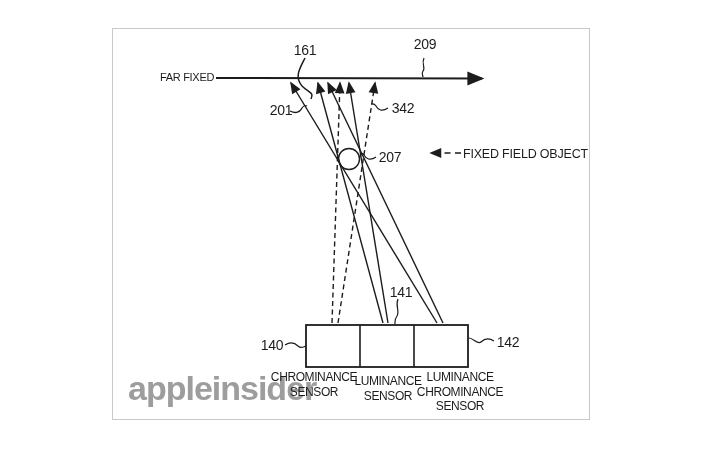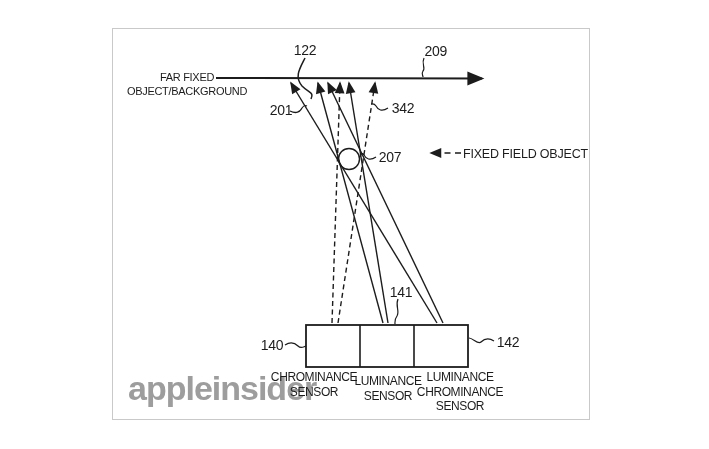--- a/index.html
+++ b/index.html
@@ -61,25 +61,24 @@
     <path d="M290,111 C296,114 300,112 302,108 C304,105 305,105 307,106" fill="none" stroke="#1c1c1c" stroke-width="1.2"></path>
     <path d="M388,108 C382,112 378,110 376,106 C374,103 373,104 371,104" fill="none" stroke="#1c1c1c" stroke-width="1.2"></path>
     <path d="M376,157 C370,161 366,159 364,155 C362,152 361,154 360,157" fill="none" stroke="#1c1c1c" stroke-width="1.2"></path>
     <path d="M398,299 C395,306 400,311 397,316 C394,320 395,322 395,324" fill="none" stroke="#1c1c1c" stroke-width="1.2"></path>
     <path d="M285,345 C291,341 295,343 298,346 C301,349 303,347 306,346" fill="none" stroke="#1c1c1c" stroke-width="1.2"></path>
     <path d="M494,341 C488,337 484,339 481,342 C478,345 473,338 469,338" fill="none" stroke="#1c1c1c" stroke-width="1.2"></path>
   </svg>
 
   <div class="txt cap" style="left:110px;top:71px;width:154px;">
     <div>FAR FIXED</div>
-    <div>OBJECT/BACKGROUND</div>
   </div>
 
-  <div class="txt ref" style="left:283px;top:42px;">122</div>
-  <div class="txt ref" style="left:403px;top:43px;text-align:right;">209</div>
+  <div class="txt ref" style="left:283px;top:42px;">161</div>
+  <div class="txt ref" style="left:403px;top:36px;">209</div>
   <div class="txt ref" style="left:259px;top:102px;">201</div>
   <div class="txt ref" style="left:381px;top:100px;">342</div>
   <div class="txt ref" style="left:368px;top:149px;">207</div>
   <div class="txt ref" style="left:379px;top:284px;">141</div>
   <div class="txt ref" style="left:250px;top:337px;">140</div>
   <div class="txt ref" style="left:486px;top:334px;">142</div>
 
   <div class="txt" style="left:463px;top:147px;font-size:12.5px;letter-spacing:-0.2px;white-space:nowrap;">FIXED FIELD OBJECT</div>
 
   <div class="txt sensorlab" style="left:252px;top:370px;">

